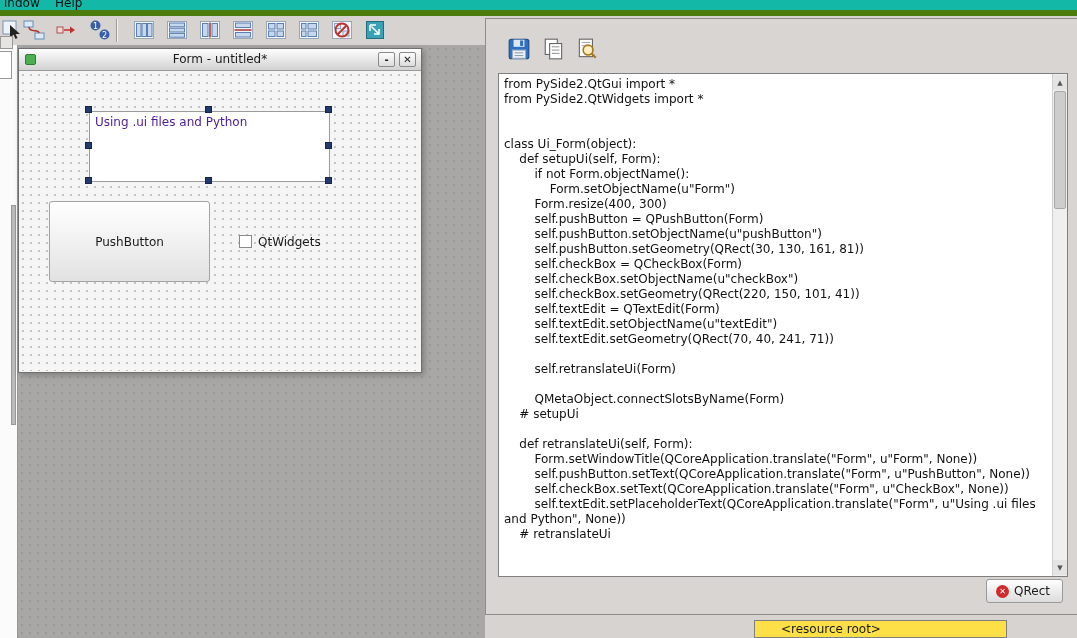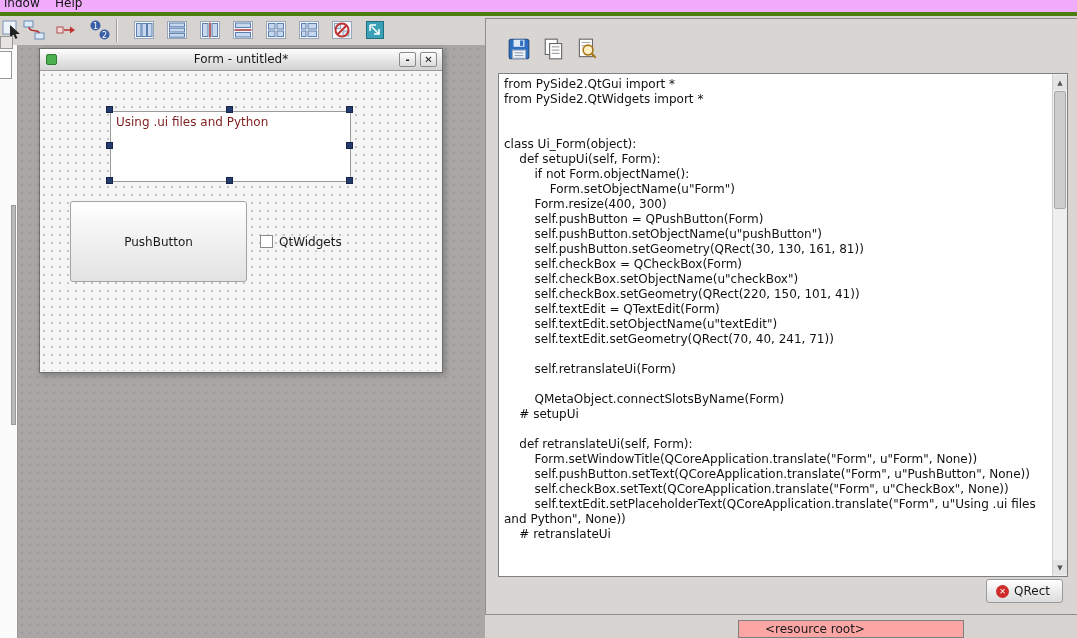--- a/index.html
+++ b/index.html
@@ -2,21 +2,21 @@
 <html><head>
 <meta charset="utf-8">
 <style>
   *{box-sizing:border-box;margin:0;padding:0}
   html,body{width:1077px;height:638px;overflow:hidden}
   body{position:relative;font-family:"DejaVu Sans","Liberation Sans",sans-serif;font-size:12px;
        color:#1a1a1a;background:#d6d3d0}
 
   
   #menubar{position:absolute;left:0;top:0;width:100%;height:16px;overflow:hidden;
-           background:#f0abfc;border-bottom:4px solid #4d7c0f}
+           background:#14b8a6;border-bottom:6px solid #4d7c0f}
   .menu-item{position:absolute;top:-4px;color:#111}
 
   
   #main-toolbar{position:absolute;left:0;top:17px;width:482px;height:28px}
   .tb-btn{position:absolute;top:1px;width:24px;height:24px;display:flex;align-items:center;justify-content:center}
   .tb-sep{position:absolute;left:116px;top:2px;height:23px;width:2px;
           border-left:1px solid #9f9d9a;border-right:1px solid #f3f2f1}
 
   
   #left-dock{position:absolute;left:0;top:45px;width:18px;height:593px;background:#fbfbfb;
@@ -26,41 +26,41 @@
   #dock-mini-button{position:absolute;left:0;top:36px;width:13px;height:13px;background:#e6e4e1;
              border:1px solid #9a9896;z-index:5}
   #dock-search-field{position:absolute;left:0;top:51px;width:12px;height:28px;background:#fff;
              border:1px solid #9a9896;border-left:none;z-index:5}
 
   
   #mdi{position:absolute;left:18px;top:45px;width:467px;height:593px;background-color:#a9a7a5;
        background-image:radial-gradient(#9c9a98 1px,transparent 1.1px);background-size:8px 8px}
 
   
-  #form-window{position:absolute;left:21px;top:3px;width:404px;height:325px;border:1px solid #6f6f6f;
+  #form-window{position:absolute;left:0;top:3px;width:404px;height:325px;border:1px solid #6f6f6f;
                background:#f5f5f5;box-shadow:2px 2px 6px rgba(0,0,0,.25)}
   #form-titlebar{position:relative;height:22px;background:linear-gradient(#fdfdfd,#d2d2d2);
                border-bottom:1px solid #9a9a9a}
   #form-title{position:absolute;left:0;right:0;top:3px;text-align:center}
   #form-window-icon{position:absolute;left:6px;top:5px;width:11px;height:11px;background:#4caf50;
                border:1px solid #2e7d32;border-radius:2px}
   .tbtn{position:absolute;top:3px;width:17px;height:15px;border:1px solid #8a8a8a;border-radius:2px;
         background:linear-gradient(#fdfdfd,#dcdcdc);display:flex;align-items:center;justify-content:center;
         font-size:10px;font-weight:bold;line-height:1}
   #form-min-button{right:26px}
   #form-close-button{right:5px}
   #form-body{position:relative;height:300px;background-color:#f5f5f5;
              background-image:radial-gradient(#c4c4c4 .9px,transparent 1px);background-size:8px 8px}
 
   
   #w-textedit{position:absolute;left:70px;top:40px;width:241px;height:71px;background:#fff;
               border:1px solid #9b9b9b}
-  #w-textedit-placeholder{padding:3px 5px;color:#7f1d1d}
+  #w-textedit-placeholder{padding:3px 5px;color:#4c1d95}
   .handle{position:absolute;width:7px;height:7px;background:#233a6d;border:1px solid #16254a}
-  #w-pushbutton{position:absolute;left:30px;top:130px;width:177px;height:81px;
+  #w-pushbutton{position:absolute;left:30px;top:130px;width:161px;height:81px;
                 background:linear-gradient(#ffffff,#e2e2e2);border:1px solid #a3a3a3;border-radius:3px;
                 display:flex;align-items:center;justify-content:center}
   #w-checkbox{position:absolute;left:220px;top:150px;width:101px;height:41px;display:flex;align-items:center}
   #w-checkbox-indicator{width:13px;height:13px;background:#fff;border:1px solid #8a8a8a;
                 margin-right:6px;flex:0 0 auto}
 
   
   #code-dialog{position:absolute;left:485px;top:18px;width:592px;height:597px;background:#d8d5d2;
                border:1px solid #8f8d8a;border-right:none}
   .dlg-btn{position:absolute;top:17px;width:26px;height:26px;display:flex;align-items:center;justify-content:center}
@@ -74,21 +74,21 @@
             justify-content:center;font-size:7px;color:#555;background:#e4e4e4}
   #code-scroll-thumb{position:absolute;left:1px;top:17px;width:12px;height:118px;background:#cdcdcd;
             border:1px solid #a8a8a8;border-radius:2px}
   #close-button{position:absolute;right:14px;bottom:11px;height:24px;padding:0 12px 0 9px;display:flex;
             align-items:center;gap:5px;border:1px solid #9a9a9a;border-radius:3px;
             background:linear-gradient(#fefefe,#dcdcdc)}
   #close-x-icon{width:13px;height:13px;border-radius:50%;background:#cf2b2b;color:#fff;font-size:8px;
             display:flex;align-items:center;justify-content:center;font-weight:bold}
 
   
-  #resource-panel{position:absolute;left:738px;top:620px;width:226px;height:18px;background:#fca5a5;
+  #resource-panel{position:absolute;left:754px;top:620px;width:253px;height:18px;background:#fde047;
             border:1px solid #7f7f7f;overflow:hidden}
   #resource-root{padding:1px 0 0 26px}
 </style>
 </head>
 <body>
 
 <div id="menubar">
   <span class="menu-item" style="left:4px">indow</span>
   <span class="menu-item" style="left:55px">Help</span>
 </div>

